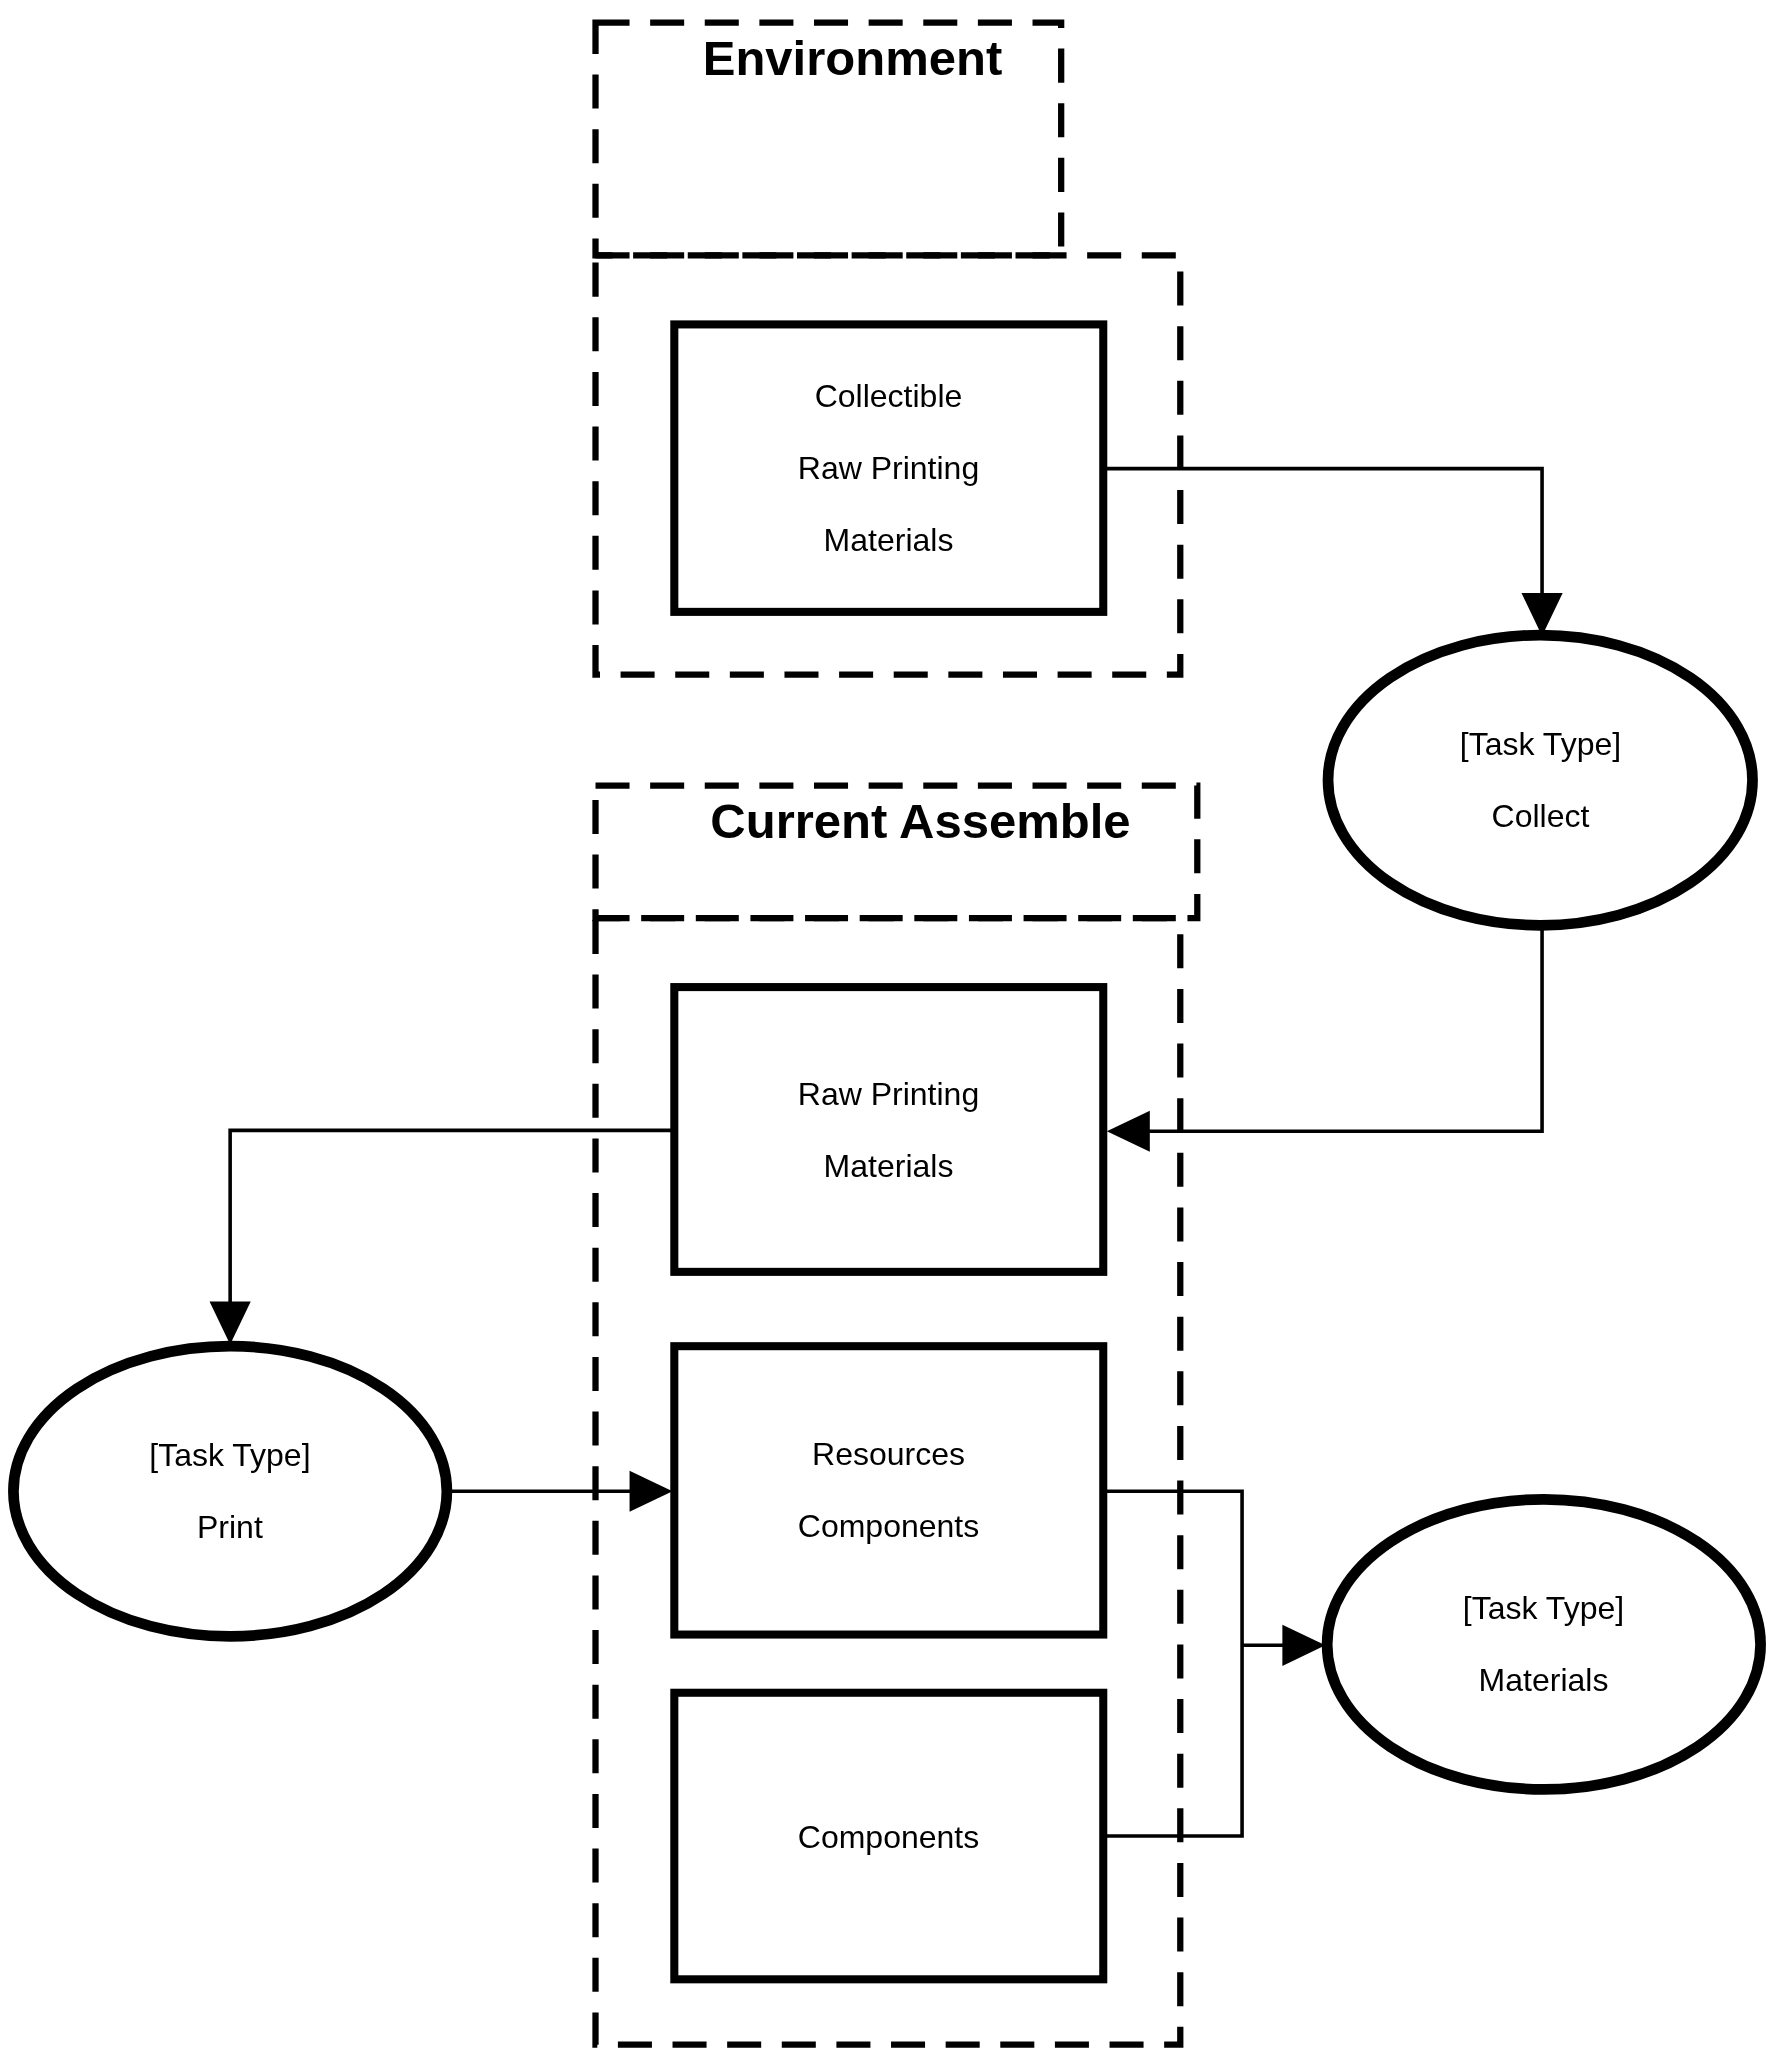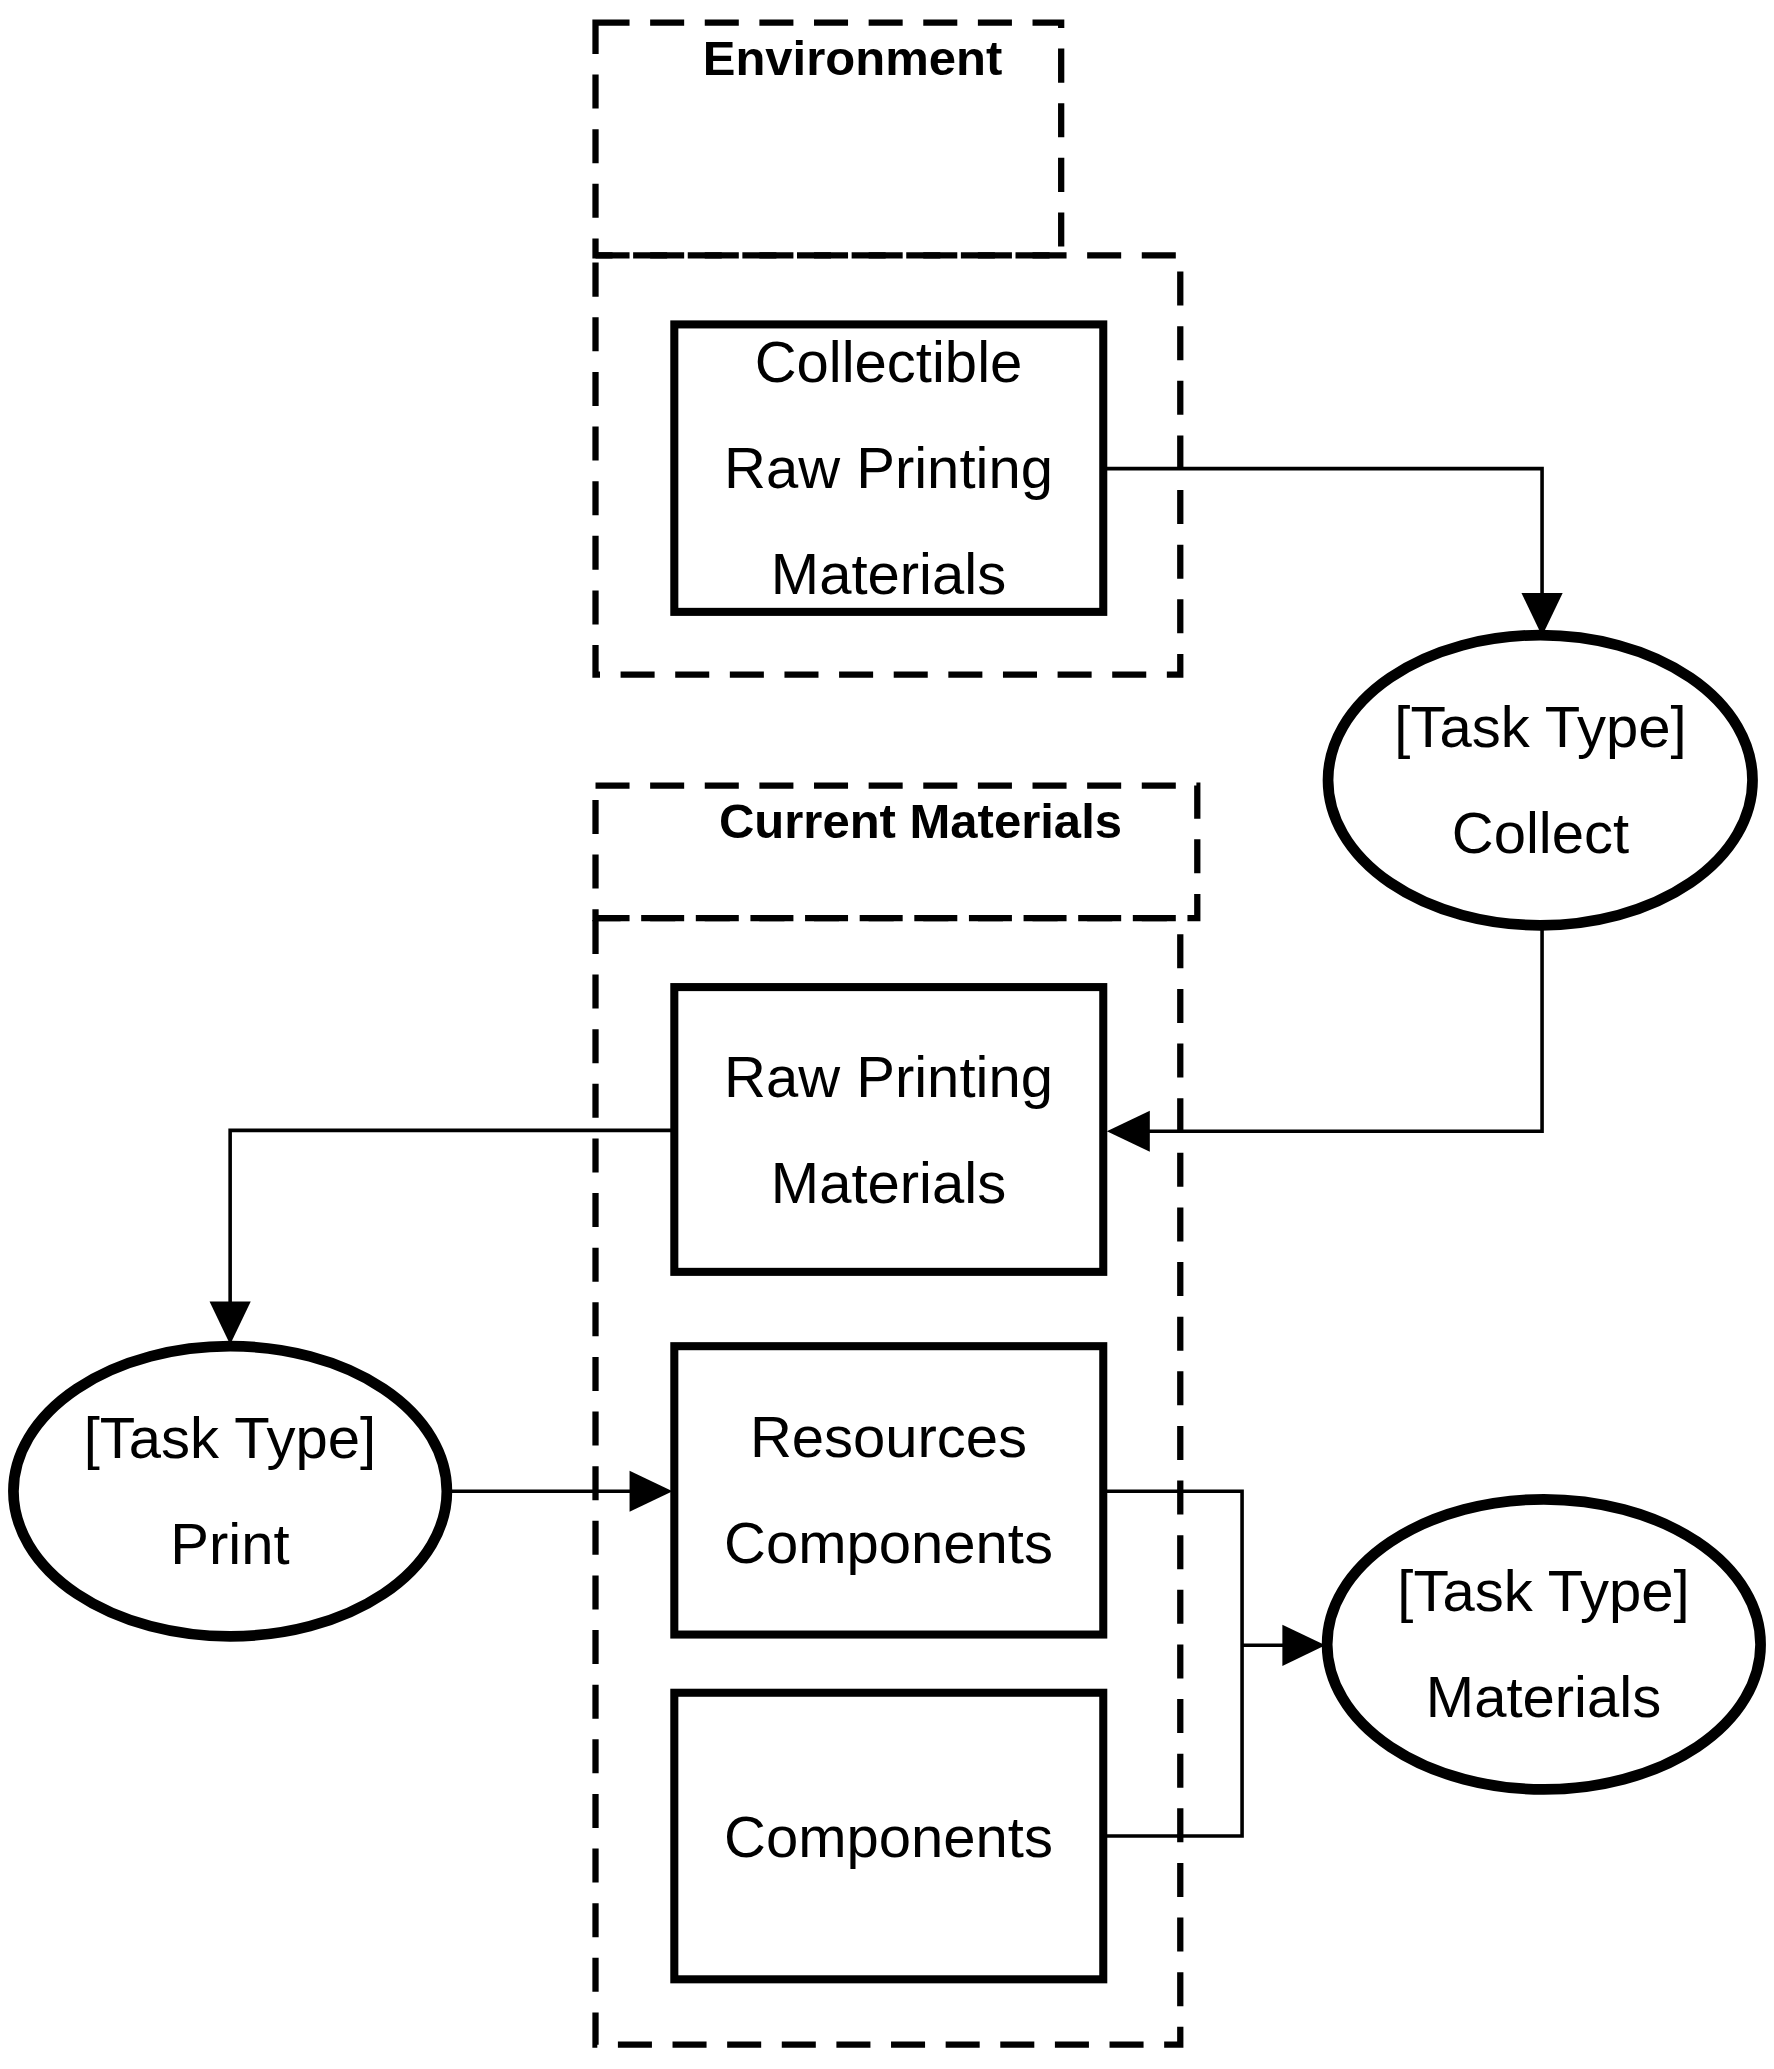--- a/index.html
+++ b/index.html
@@ -23,26 +23,25 @@
     width: 1774px;
     height: 2070px;
   }
   .label {
     position: absolute;
     display: flex;
     flex-direction: column;
     align-items: center;
     justify-content: center;
     text-align: center;
-    font-size: 58px;
+    font-size: 32px;
     line-height: 72px;
     color: #000000;
     box-sizing: border-box;
     white-space: nowrap;
-    gap: 34px;
   }
   .group-title {
     position: absolute;
     display: flex;
     flex-direction: row;
     align-items: flex-start;
     justify-content: center;
     text-align: left;
     font-weight: bold;
     font-size: 49px;
@@ -89,21 +88,21 @@
     <ellipse cx="1720" cy="871" rx="237" ry="162" fill="#fff" stroke="#000" stroke-width="12"></ellipse>
     <ellipse cx="257" cy="1665" rx="242" ry="162" fill="#fff" stroke="#000" stroke-width="12"></ellipse>
     <ellipse cx="1724" cy="1836" rx="242" ry="162" fill="#fff" stroke="#000" stroke-width="12"></ellipse>
   </svg>
 
   <div class="group-title" style="left:596px; top:22.4px; width:466px; height:233px;">
     <span>Environment</span>
   </div>
 
   <div class="group-title" style="left:596px; top:785px; width:602px; height:133px;">
-    <span>Current Materials</span>
+    <span>Current Assemble</span>
   </div>
 
   <div class="label" style="left:674px; top:324px; width:429px; height:287px;">
     <span>Collectible</span>
     <span>Raw Printing</span>
     <span>Materials</span>
   </div>
 
   <div class="label" style="left:674px; top:987px; width:429px; height:285px;">
     <span>Raw Printing</span>

